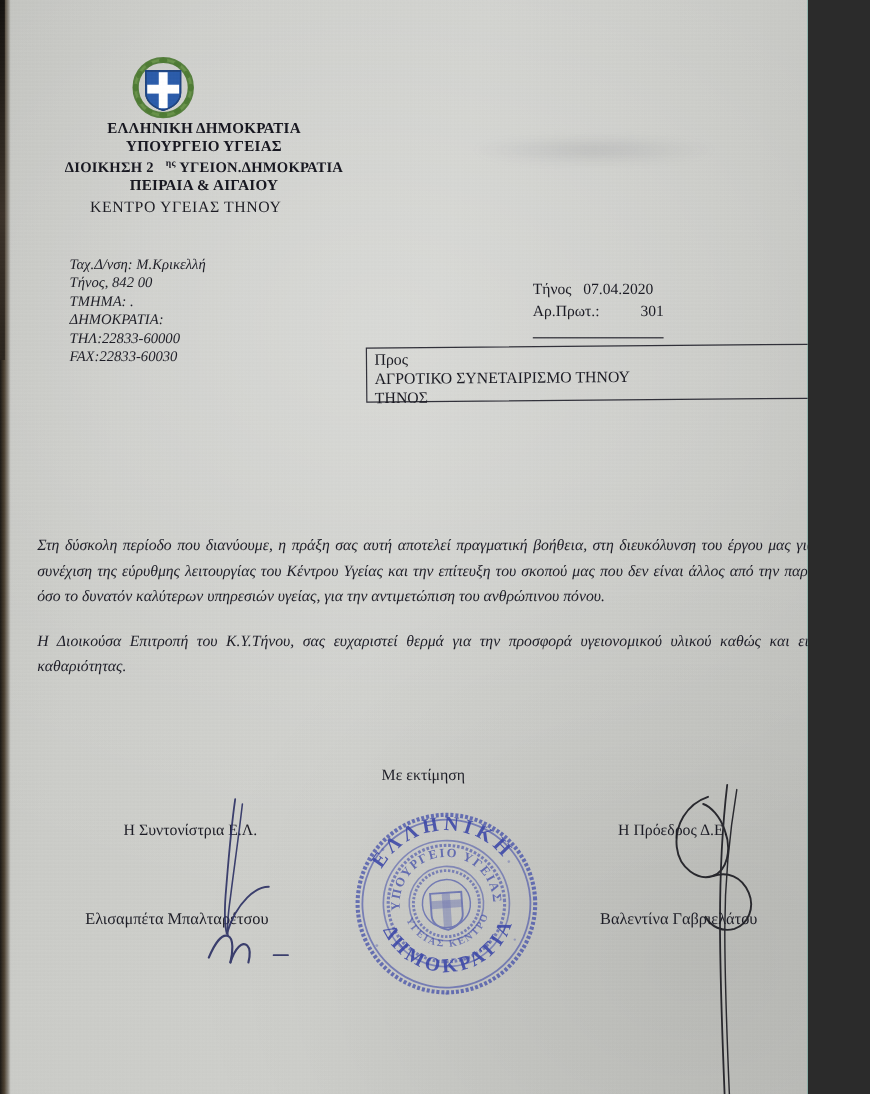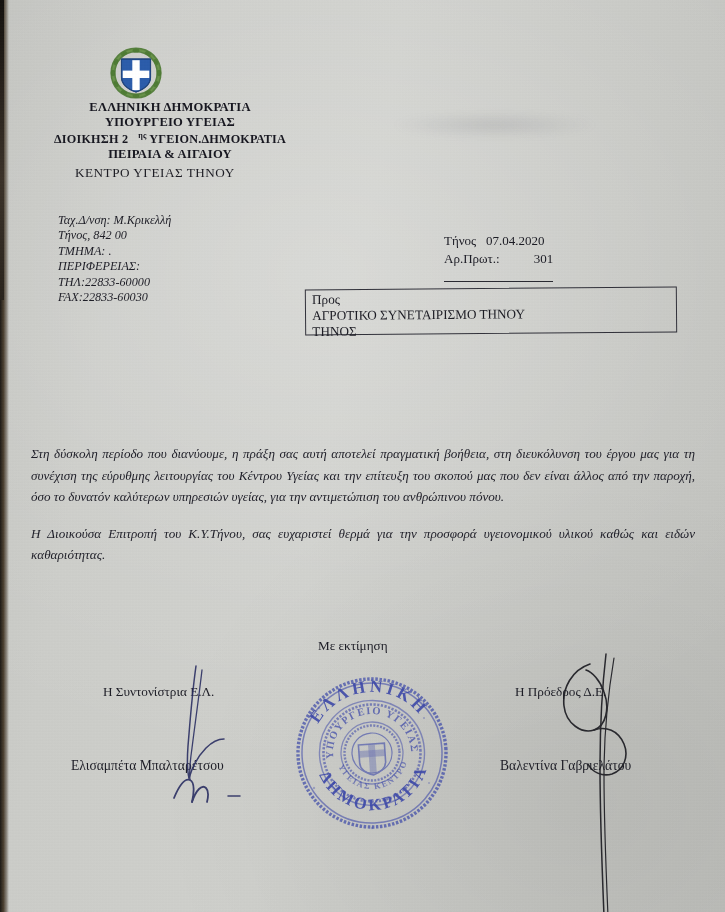--- a/index.html
+++ b/index.html
@@ -3,21 +3,21 @@
 <meta charset="utf-8">
 <title>Greek Ministry of Health Letter</title>
 <style>
   html, body {
     margin: 0;
     padding: 0;
     background: #2b2b2b;
   }
   #page {
     position: relative;
-    width: 725px;
+    width: 673px;
     height: 912px;
     overflow: hidden;
     background: #5eead4;
     font-family: "Liberation Serif", "DejaVu Serif", serif;
     color: #1b1b20;
   }
 
   
   .paper {
     position: absolute;
@@ -209,21 +209,21 @@
       <div class="l3"><span>ΔΙΟΙΚΗΣΗ 2</span><sup>ης</sup><span> ΥΓΕΙΟΝ.ΔΗΜΟΚΡΑΤΙΑ</span></div>
       <div>ΠΕΙΡΑΙΑ &amp; ΑΙΓΑΙΟΥ</div>
     </div>
 
     <div class="unit-title">ΚΕΝΤΡΟ ΥΓΕΙΑΣ ΤΗΝΟΥ</div>
 
     <div class="address">
       <div>Ταχ.Δ/νση: Μ.Κρικελλή</div>
       <div>Τήνος, 842 00</div>
       <div>ΤΜΗΜΑ: .</div>
-      <div>ΠΕΡΙΦΕΡΕΙΑΣ:</div>
+      <div>ΔΗΜΟΚΡΑΤΙΑ:</div>
       <div>ΤΗΛ:22833-60000</div>
       <div>FAX:22833-60030</div>
     </div>
 
     <div class="datebox">
       <div>
         <span>Τήνος</span>&nbsp;&nbsp;
         <span>07.04.2020</span>
       </div>
       <div class="row2">

